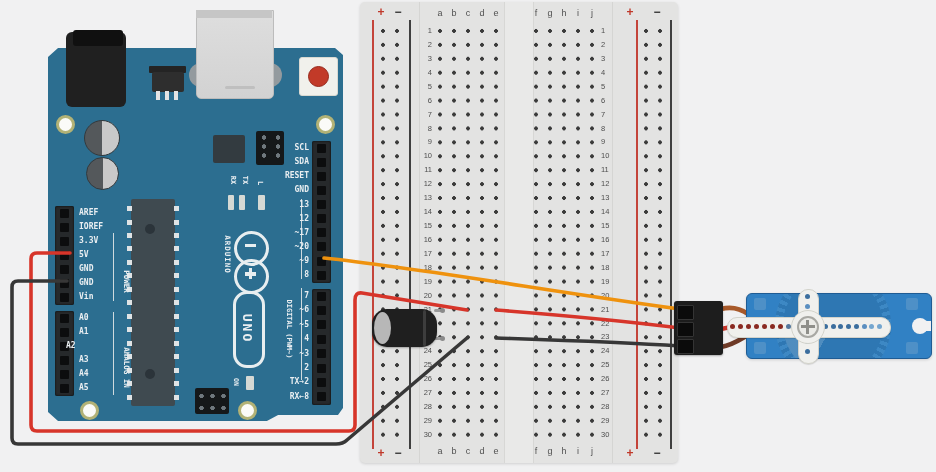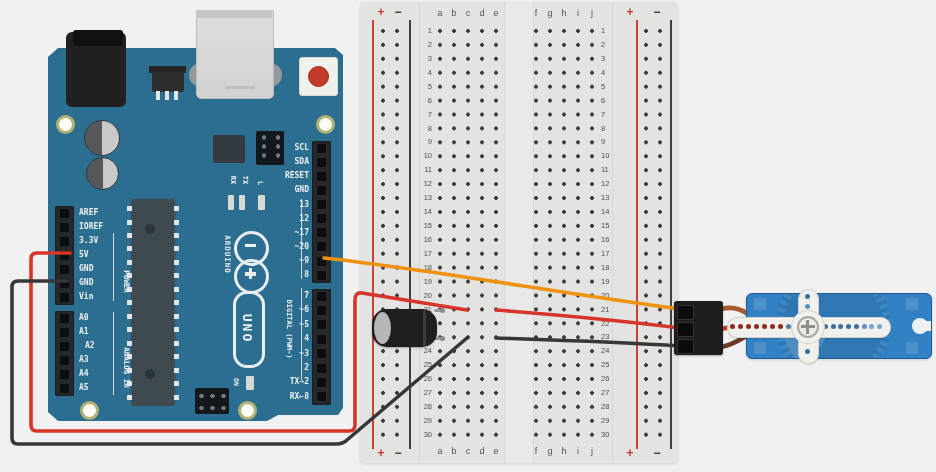--- a/index.html
+++ b/index.html
@@ -342,21 +342,21 @@
 
 <div class="pinlabel mono" style="left: 79px; top: 207px; width: 34px;">AREF</div>
     <div class="pinlabel mono" style="left: 79px; top: 221px; width: 34px;">IOREF</div>
     <div class="pinlabel mono" style="left: 79px; top: 235px; width: 34px;">3.3V</div>
     <div class="pinlabel mono" style="left: 79px; top: 249px; width: 34px;">5V</div>
     <div class="pinlabel mono" style="left: 79px; top: 263px; width: 34px;">GND</div>
     <div class="pinlabel mono" style="left: 79px; top: 277px; width: 34px;">GND</div>
     <div class="pinlabel mono" style="left: 79px; top: 291px; width: 34px;">Vin</div>
     <div class="pinlabel mono" style="left: 79px; top: 312px; width: 24px;">A0</div>
     <div class="pinlabel mono" style="left: 79px; top: 326px; width: 24px;">A1</div>
-    <div class="pinlabel mono" style="left: 85px; top: 340px; width: 24px;">A2</div>
+    <div class="pinlabel mono" style="left: 66px; top: 340px; width: 24px;">A2</div>
     <div class="pinlabel mono" style="left: 79px; top: 354px; width: 24px;">A3</div>
     <div class="pinlabel mono" style="left: 79px; top: 368px; width: 24px;">A4</div>
     <div class="pinlabel mono" style="left: 79px; top: 382px; width: 24px;">A5</div>
     <div class="pinlabel mono" style="left: 259px; top: 142px; width: 50px; text-align: right;">SCL</div>
     <div class="pinlabel mono" style="left: 259px; top: 156.13px; width: 50px; text-align: right;">SDA</div>
     <div class="pinlabel mono" style="left: 259px; top: 170.26px; width: 50px; text-align: right;">RESET</div>
     <div class="pinlabel mono" style="left: 259px; top: 184.39px; width: 50px; text-align: right;">GND</div>
     <div class="pinlabel mono" style="left: 259px; top: 198.52px; width: 50px; text-align: right;">13</div>
     <div class="pinlabel mono" style="left: 259px; top: 212.65px; width: 50px; text-align: right;">12</div>
     <div class="pinlabel mono" style="left: 259px; top: 226.78px; width: 50px; text-align: right;">~17</div>

